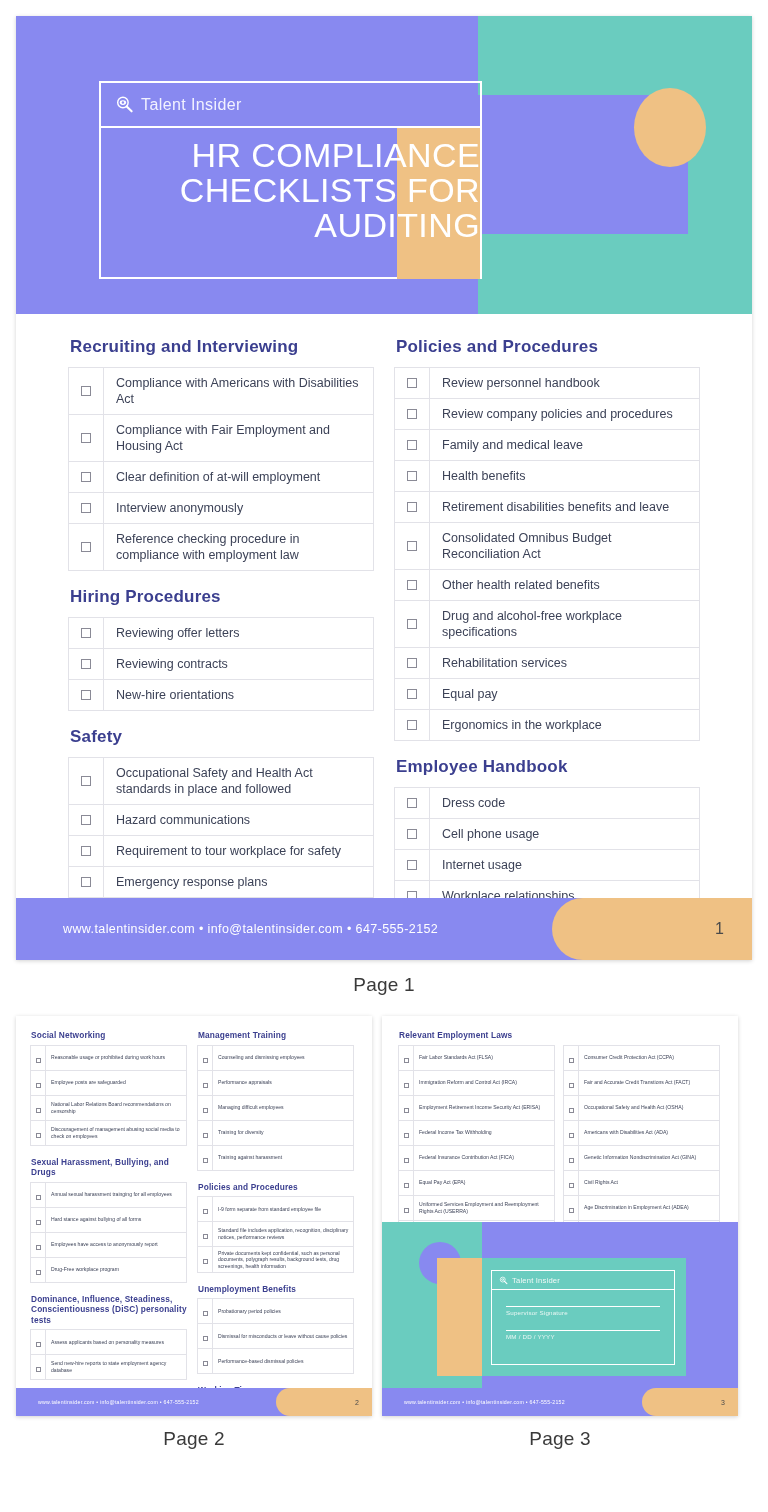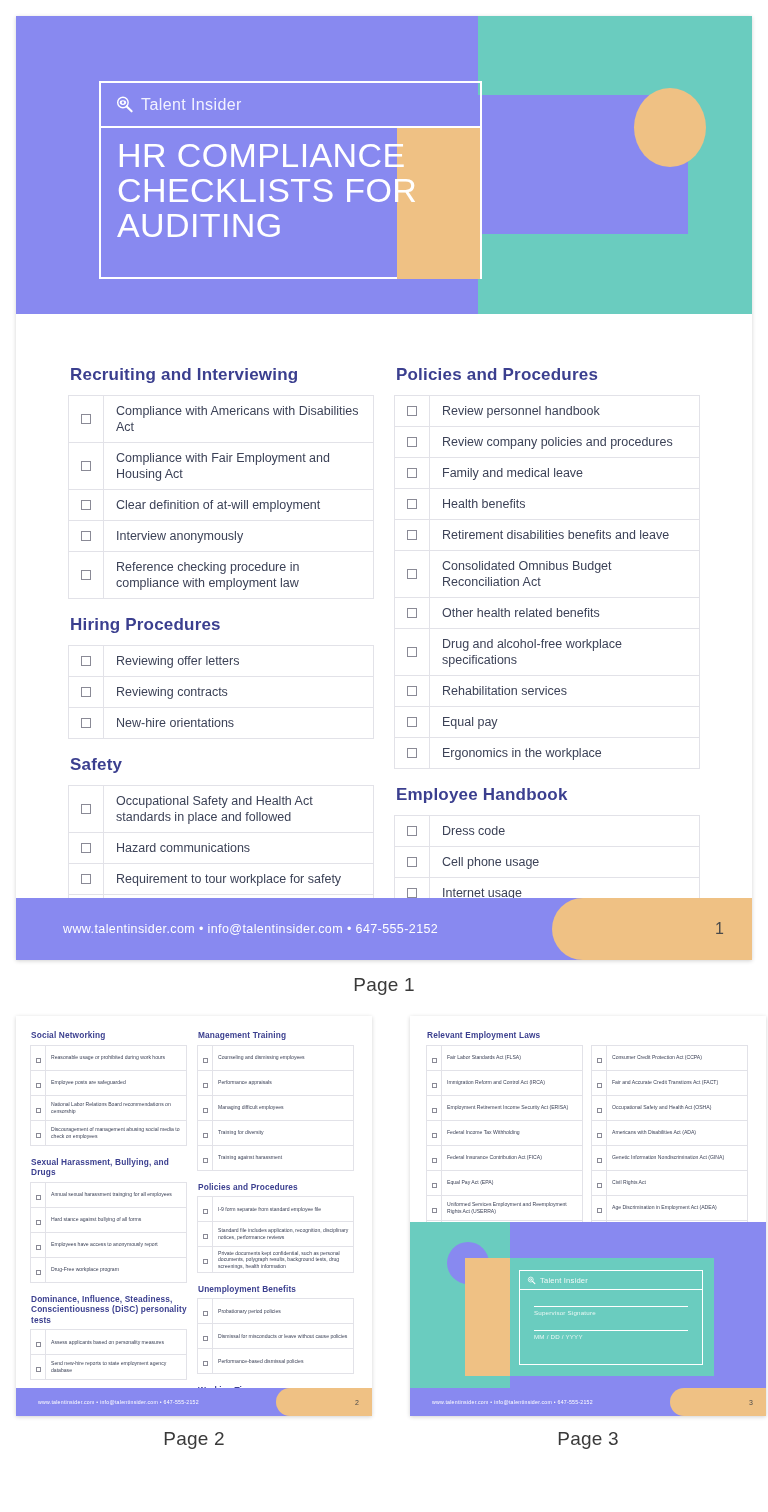--- a/index.html
+++ b/index.html
@@ -29,31 +29,31 @@
   #page1 { width: 736px; height: 944px; }
 
   .p1-hero { position: relative; width: 100%; height: 298px; background: #8889f0; overflow: hidden; }
   .hero-teal { position: absolute; right: 0; top: 0; width: 274px; height: 298px; background: #6accbf; }
   .hero-purple-block { position: absolute; right: 64px; top: 79px; width: 210px; height: 139px; background: #8889f0; }
   .hero-circle { position: absolute; right: 46px; top: 72px; width: 72px; height: 79px; border-radius: 50%; background: #efc184; }
   .hero-frame { position: absolute; left: 83px; top: 65px; width: 383px; height: 198px; border: 2px solid #fff; }
   .hero-brandbar { height: 45px; border-bottom: 2px solid #fff; display: flex; align-items: center; padding-left: 14px; }
   .brand-text { color: #f2f2ff; font-size: 16px; letter-spacing: .4px; margin-left: 7px; }
   .mag-icon { width: 19px; height: 19px; display: block; }
-  .hero-title-area { position: relative; height: 151px; overflow: hidden; }
+  .hero-title-area { position: relative; height: 151px; overflow: hidden; text-align: right; }
   .hero-orange-strip { position: absolute; left: 296px; top: 0; width: 83px; height: 151px; background: #efc184; }
   .hero-title {
     position: relative; z-index: 2;
     color: #fff; font-size: 34px; line-height: 35px;
     letter-spacing: .4px; padding: 10px 0 0 16px;
     font-weight: 400; text-transform: uppercase;
     font-family: "Liberation Sans", sans-serif;
   }
 
-  .p1-body { display: flex; gap: 20px; padding: 51px 52px 0 52px; }
+  .p1-body { display: flex; gap: 20px; padding: 23px 52px 0 52px; }
   .p1-col { width: 316px; }
 
   .sec-title {
     color: #3b3f8f; font-size: 17px; font-weight: bold;
     letter-spacing: .2px; margin: 0 0 10px 2px;
   }
   .sec-title.gap { margin-top: 16px; }
 
   table.cl { width: 100%; border-collapse: collapse; border-radius: 15px; }
   table.cl td { border: 1px solid #e2e2e8; vertical-align: middle; }
@@ -75,21 +75,21 @@
   .foot-pill {
     position: absolute; right: 0; top: 0; height: 100%; width: 200px;
     background: #efc184; border-top-left-radius: 34px; border-bottom-left-radius: 34px;
   }
   .foot-num {
     position: absolute; right: 28px; top: 50%; transform: translateY(-50%);
     color: #4a4a4a; font-size: 16px;
   }
 
   
-  #minis { display: flex; gap: 38px; padding: 20px 16px 0 16px; }
+  #minis { display: flex; gap: 10px; padding: 20px 16px 0 16px; }
   .mini { width: 356px; height: 400px; }
   .mini-body { display: flex; gap: 10px; padding: 14px 14px 0 14px; }
   .mini-col { width: 157px; }
   .m-sec-title {
     color: #3b3f8f; font-size: 8.3px; font-weight: bold; letter-spacing: .15px;
     margin: 0 0 4px 1px; line-height: 10.5px;
   }
   .m-sec-title.gap { margin-top: 11px; }
   table.mcl { width: 100%; border-collapse: collapse; }
   table.mcl td { border: 1px solid #e2e2e8; vertical-align: middle; }

